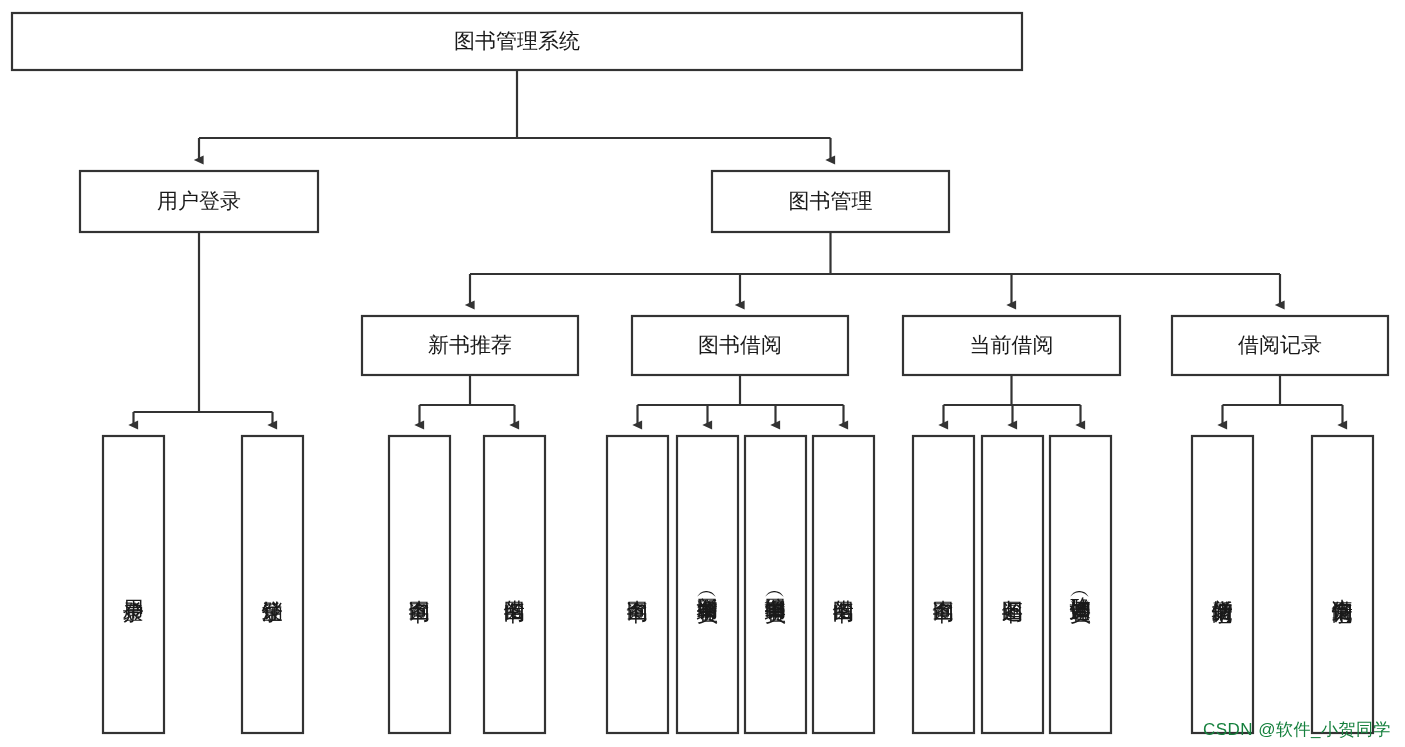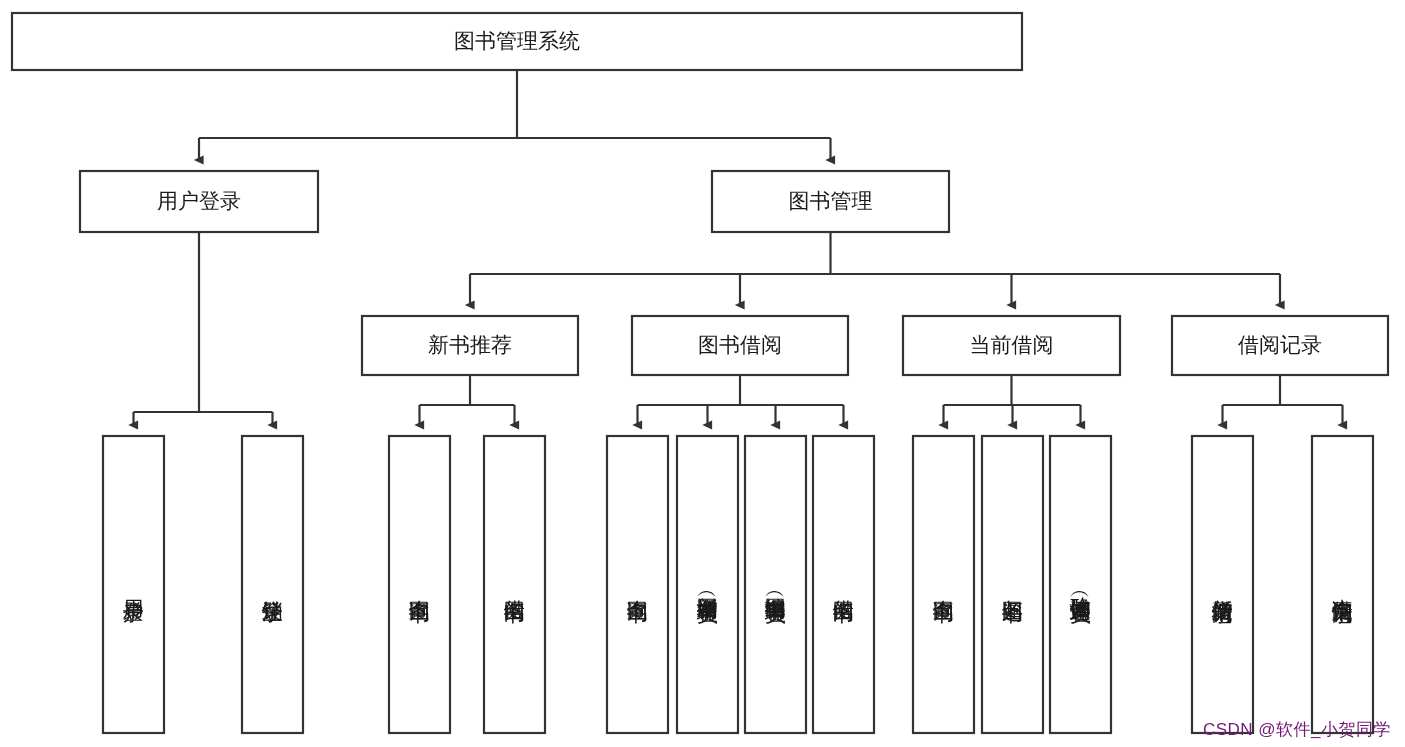--- a/index.html
+++ b/index.html
@@ -30,21 +30,21 @@
     line-height:1.02;
     letter-spacing:1px;
     color:#1a1a1a;
     white-space:nowrap;
     font-family:"Liberation Sans","DejaVu Sans",sans-serif;
   }
   .watermark{
     position:absolute;
     right:14px;bottom:6px;
     font-size:17px;
-    color:#701a75;
+    color:#15803d;
     letter-spacing:0.5px;
     font-family:"Liberation Sans","DejaVu Sans",sans-serif;
     white-space:nowrap;
   }
 </style>
 </head>
 <body>
 
 <div id="diagram-root">
   <svg class="flow" viewBox="0 0 1405 747">

